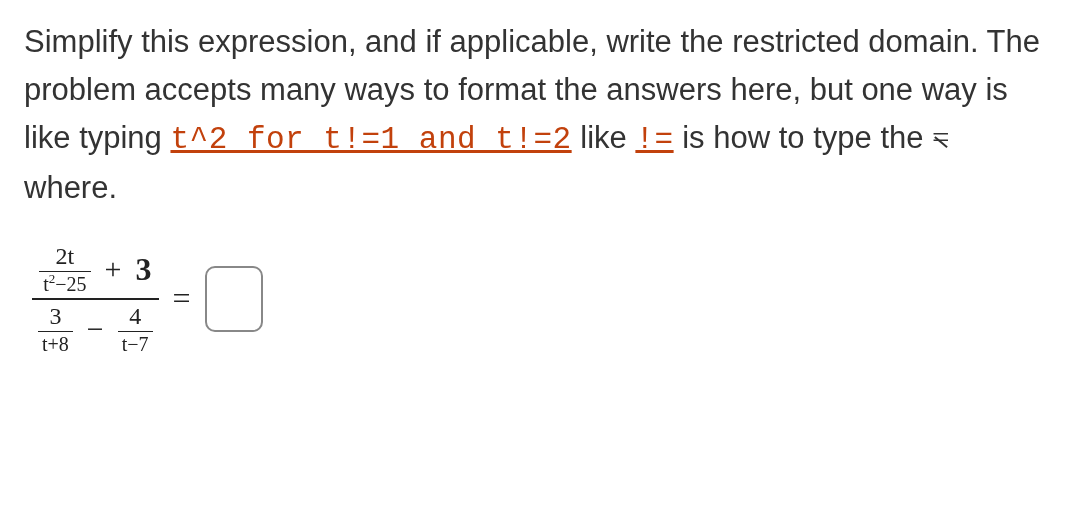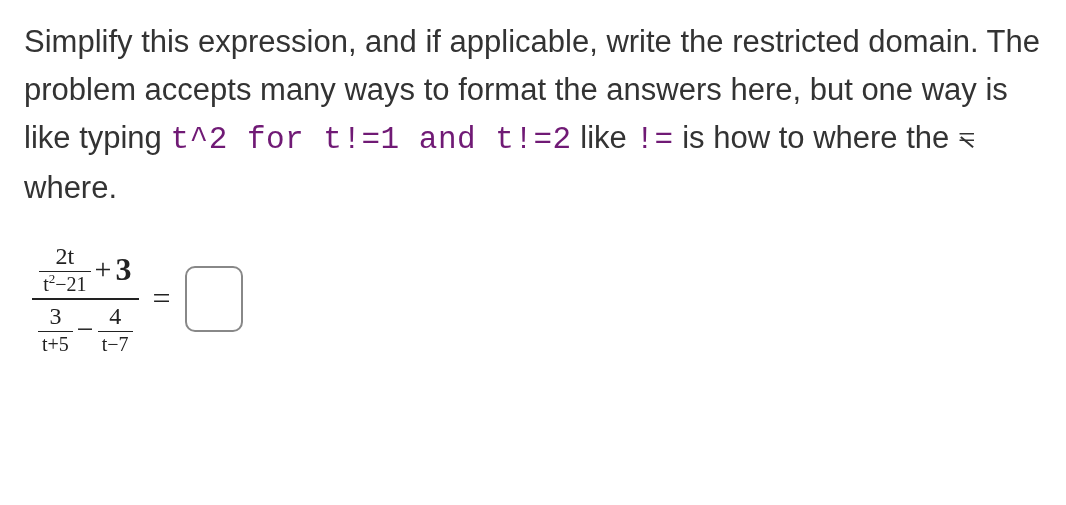--- a/index.html
+++ b/index.html
@@ -12,22 +12,23 @@
       color: #333;
     }
     .instructions {
       font-size: 31px;
       line-height: 1.55;
       color: #333;
       margin-bottom: 28px;
     }
     .mono {
       font-family: "Courier New", Courier, monospace;
-      color: #701a75;
+      color: #c2410c;
       letter-spacing: 0.5px;
+      text-decoration: underline;
     }
     .neq {
       font-family: "Times New Roman", serif;
       position: relative;
       display: inline-block;
     }
     .neq::after {
       content: "";
       position: absolute;
       left: 5%;
@@ -53,20 +54,21 @@
     .big-frac .bignum, .big-frac .bigden {
       padding: 2px 6px;
     }
     .big-frac .bigline {
       width: 100%;
       border-top: 2px solid #222;
     }
     .expr-line {
       display: flex;
       align-items: center;
+      gap: 10px;
       font-size: 32px;
       color: #222;
     }
     .small-frac {
       display: inline-flex;
       flex-direction: column;
       align-items: center;
       font-family: "Times New Roman", serif;
     }
     .small-frac .snum, .small-frac .sden {
@@ -101,43 +103,43 @@
       text-align: center;
       outline: none;
       padding: 4px;
     }
     .nowrap { white-space: nowrap; }
   </style>
 </head>
 <body>
 
 <div class="instructions">
-  <span>Simplify this expression, and if applicable, write the restricted domain. The problem accepts many ways to format the answers here, but one way is like typing </span><span class="mono nowrap">t^2 for t!=1 and t!=2</span><span> like </span><span class="mono">!=</span><span> is how to where the </span><span class="neq">=</span><span> where.</span>
+  <span>Simplify this expression, and if applicable, write the restricted domain. The problem accepts many ways to format the answers here, but one way is like typing </span><span class="mono nowrap">t^2 for t!=1 and t!=2</span><span> like </span><span class="mono">!=</span><span> is how to type the </span><span class="neq">=</span><span> where.</span>
 </div>
 
 <div class="math-row">
   <div class="big-frac">
     <div class="bignum">
       <div class="expr-line">
         <span class="small-frac">
           <span class="snum">2t</span>
           <span class="sline"></span>
-          <span class="sden tiny"><span>t</span><span class="sup">2</span><span>−21</span></span>
+          <span class="sden tiny"><span>t</span><span class="sup">2</span><span>−25</span></span>
         </span>
         <span class="op">+</span>
         <span style="font-family:'Times New Roman',serif;font-weight:bold;">3</span>
       </div>
     </div>
     <div class="bigline"></div>
     <div class="bigden">
       <div class="expr-line">
         <span class="small-frac">
           <span class="snum">3</span>
           <span class="sline"></span>
-          <span class="sden tiny">t+5</span>
+          <span class="sden tiny">t+8</span>
         </span>
         <span class="op">−</span>
         <span class="small-frac">
           <span class="snum">4</span>
           <span class="sline"></span>
           <span class="sden tiny">t−7</span>
         </span>
       </div>
     </div>
   </div>

